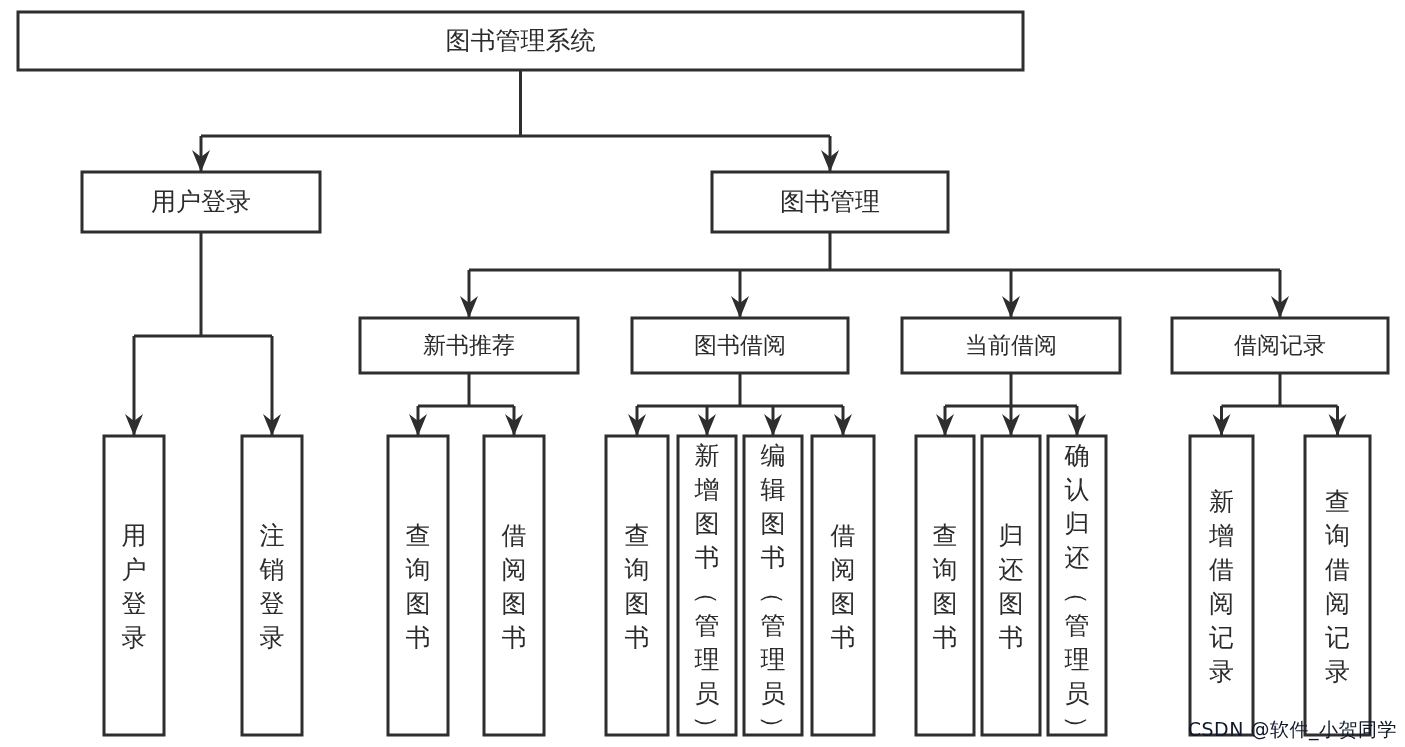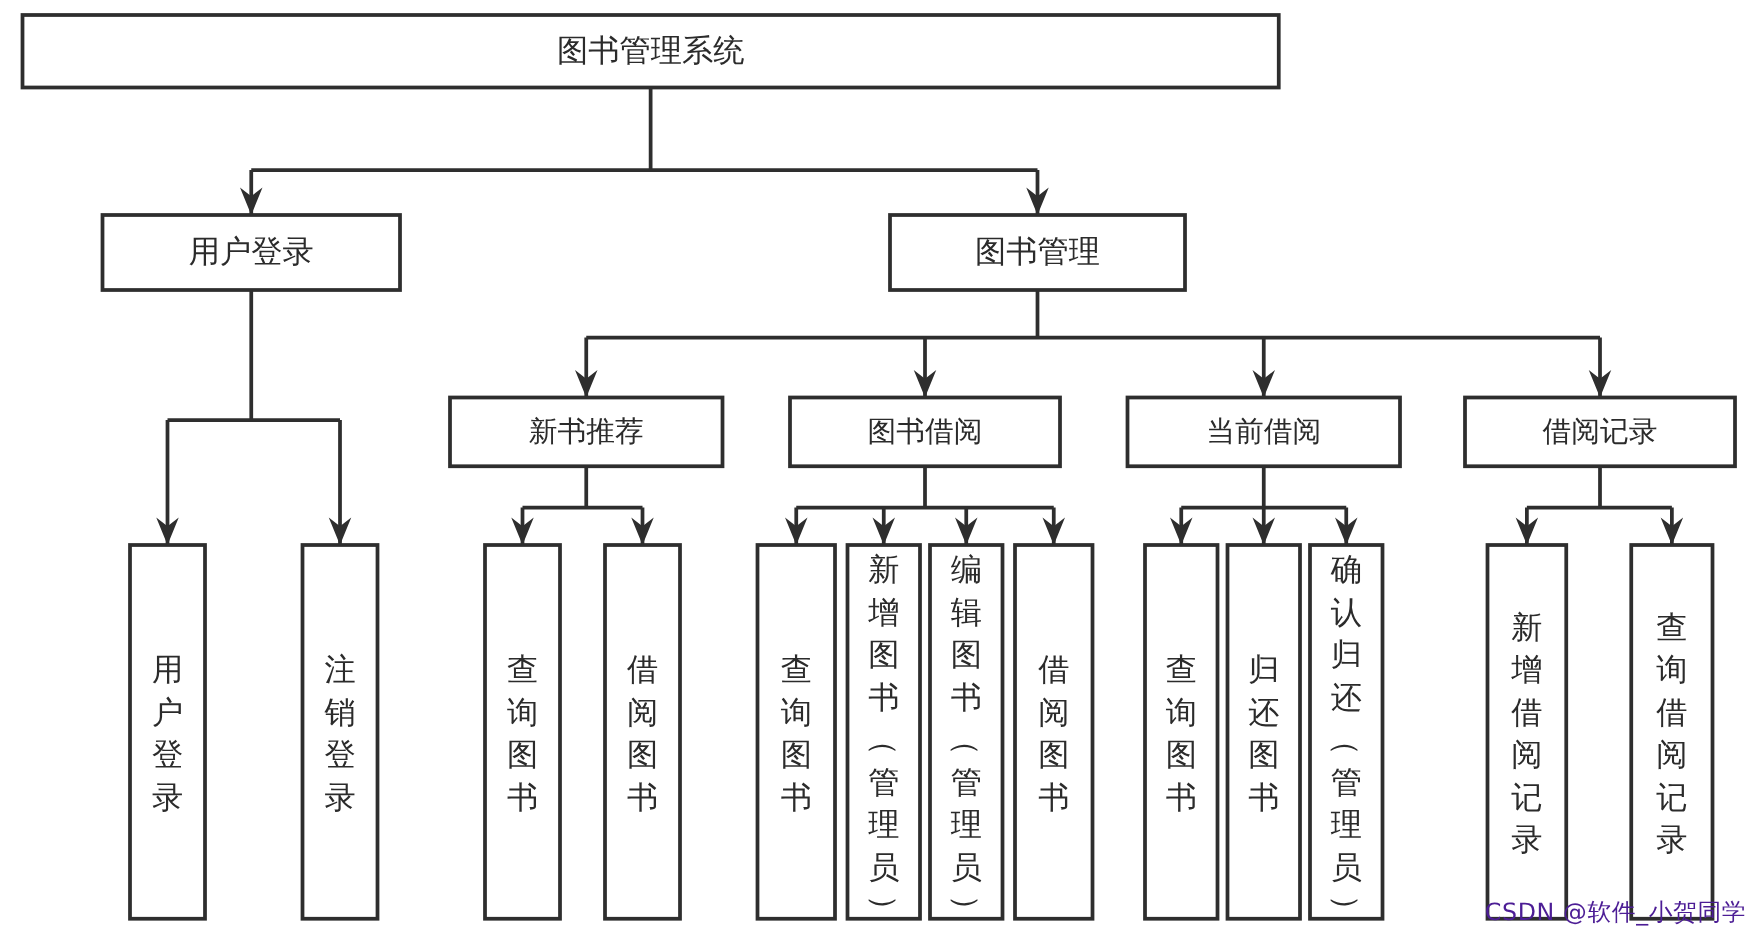--- a/index.html
+++ b/index.html
@@ -55,21 +55,21 @@
   .arrow-head {
     fill: #2e2e2e;
     stroke: none;
   }
   .watermark {
     position: absolute;
     right: 8px;
     bottom: 4px;
     font-family: "DejaVu Sans", "Liberation Sans", sans-serif;
     font-size: 19px;
-    color: #4c1d95;
+    color: #0f172a;
     white-space: nowrap;
     letter-spacing: 0.5px;
   }
 </style>
 </head>
 <body>
 
 <div id="diagram-root">
   <svg class="flow" viewBox="0 0 1405 747" xmlns="http://www.w3.org/2000/svg">
     <g id="connector-layer">

